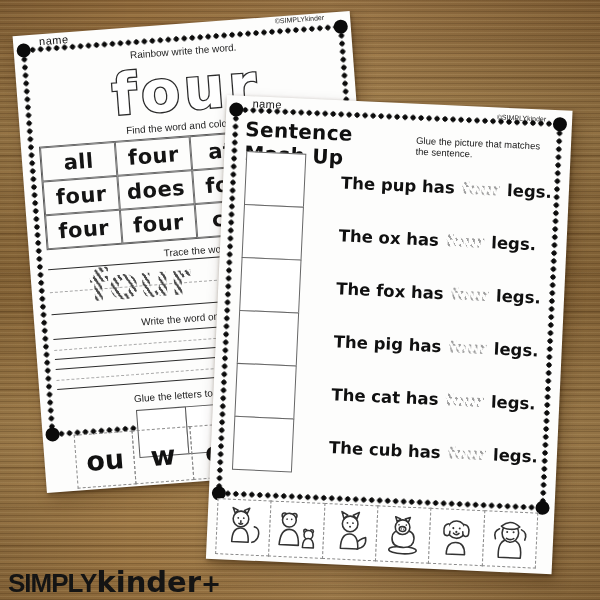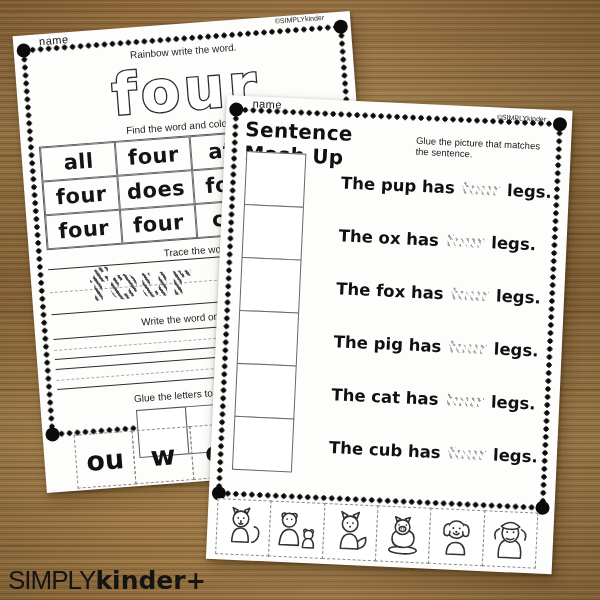--- a/index.html
+++ b/index.html
@@ -73,22 +73,22 @@
     font-family:"DejaVu Sans", sans-serif;font-weight:bold;font-size:16.5px;color:#101010;}
   .sentence .trace{font-size:16.5px;margin:0 7px;}
   .animal-strip{position:absolute;left:10px;right:16px;bottom:5px;height:56px;display:flex;}
   .animal-cell{flex:1;border:1.2px dashed #8a8a8a;margin-left:-1px;display:flex;align-items:center;justify-content:center;background:#fff;}
   .animal-cell svg{width:44px;height:44px;}
   .animal-cell svg *{stroke:#333;stroke-width:1.7;fill:#fff;stroke-linecap:round;stroke-linejoin:round;}
   .animal-cell svg .dot{fill:#333;stroke:none;}
 
   
   .logo{position:absolute;left:8px;top:565px;z-index:1;color:#141414;white-space:nowrap;}
-  .logo .simply{font-family:"Liberation Sans", sans-serif;font-size:26px;letter-spacing:-1px;font-weight:400;}
-  .logo .kinder{font-family:"DejaVu Sans", sans-serif;font-size:25px;font-weight:bold;letter-spacing:0;text-align:center;}
+  .logo .simply{font-family:"Liberation Sans", sans-serif;font-size:26px;letter-spacing:-1px;font-weight:700;}
+  .logo .kinder{font-family:"DejaVu Sans", sans-serif;font-size:29px;font-weight:bold;letter-spacing:0;text-align:center;}
   .logo .plus{font-family:"DejaVu Sans", sans-serif;font-size:24px;font-weight:bold;}
 </style>
 </head>
 <body>
 
 <div class="scene">
 
   <div class="page left-page">
     <div class="pg-name">name</div>
     <div class="pg-copy">©SIMPLYkinder</div>

